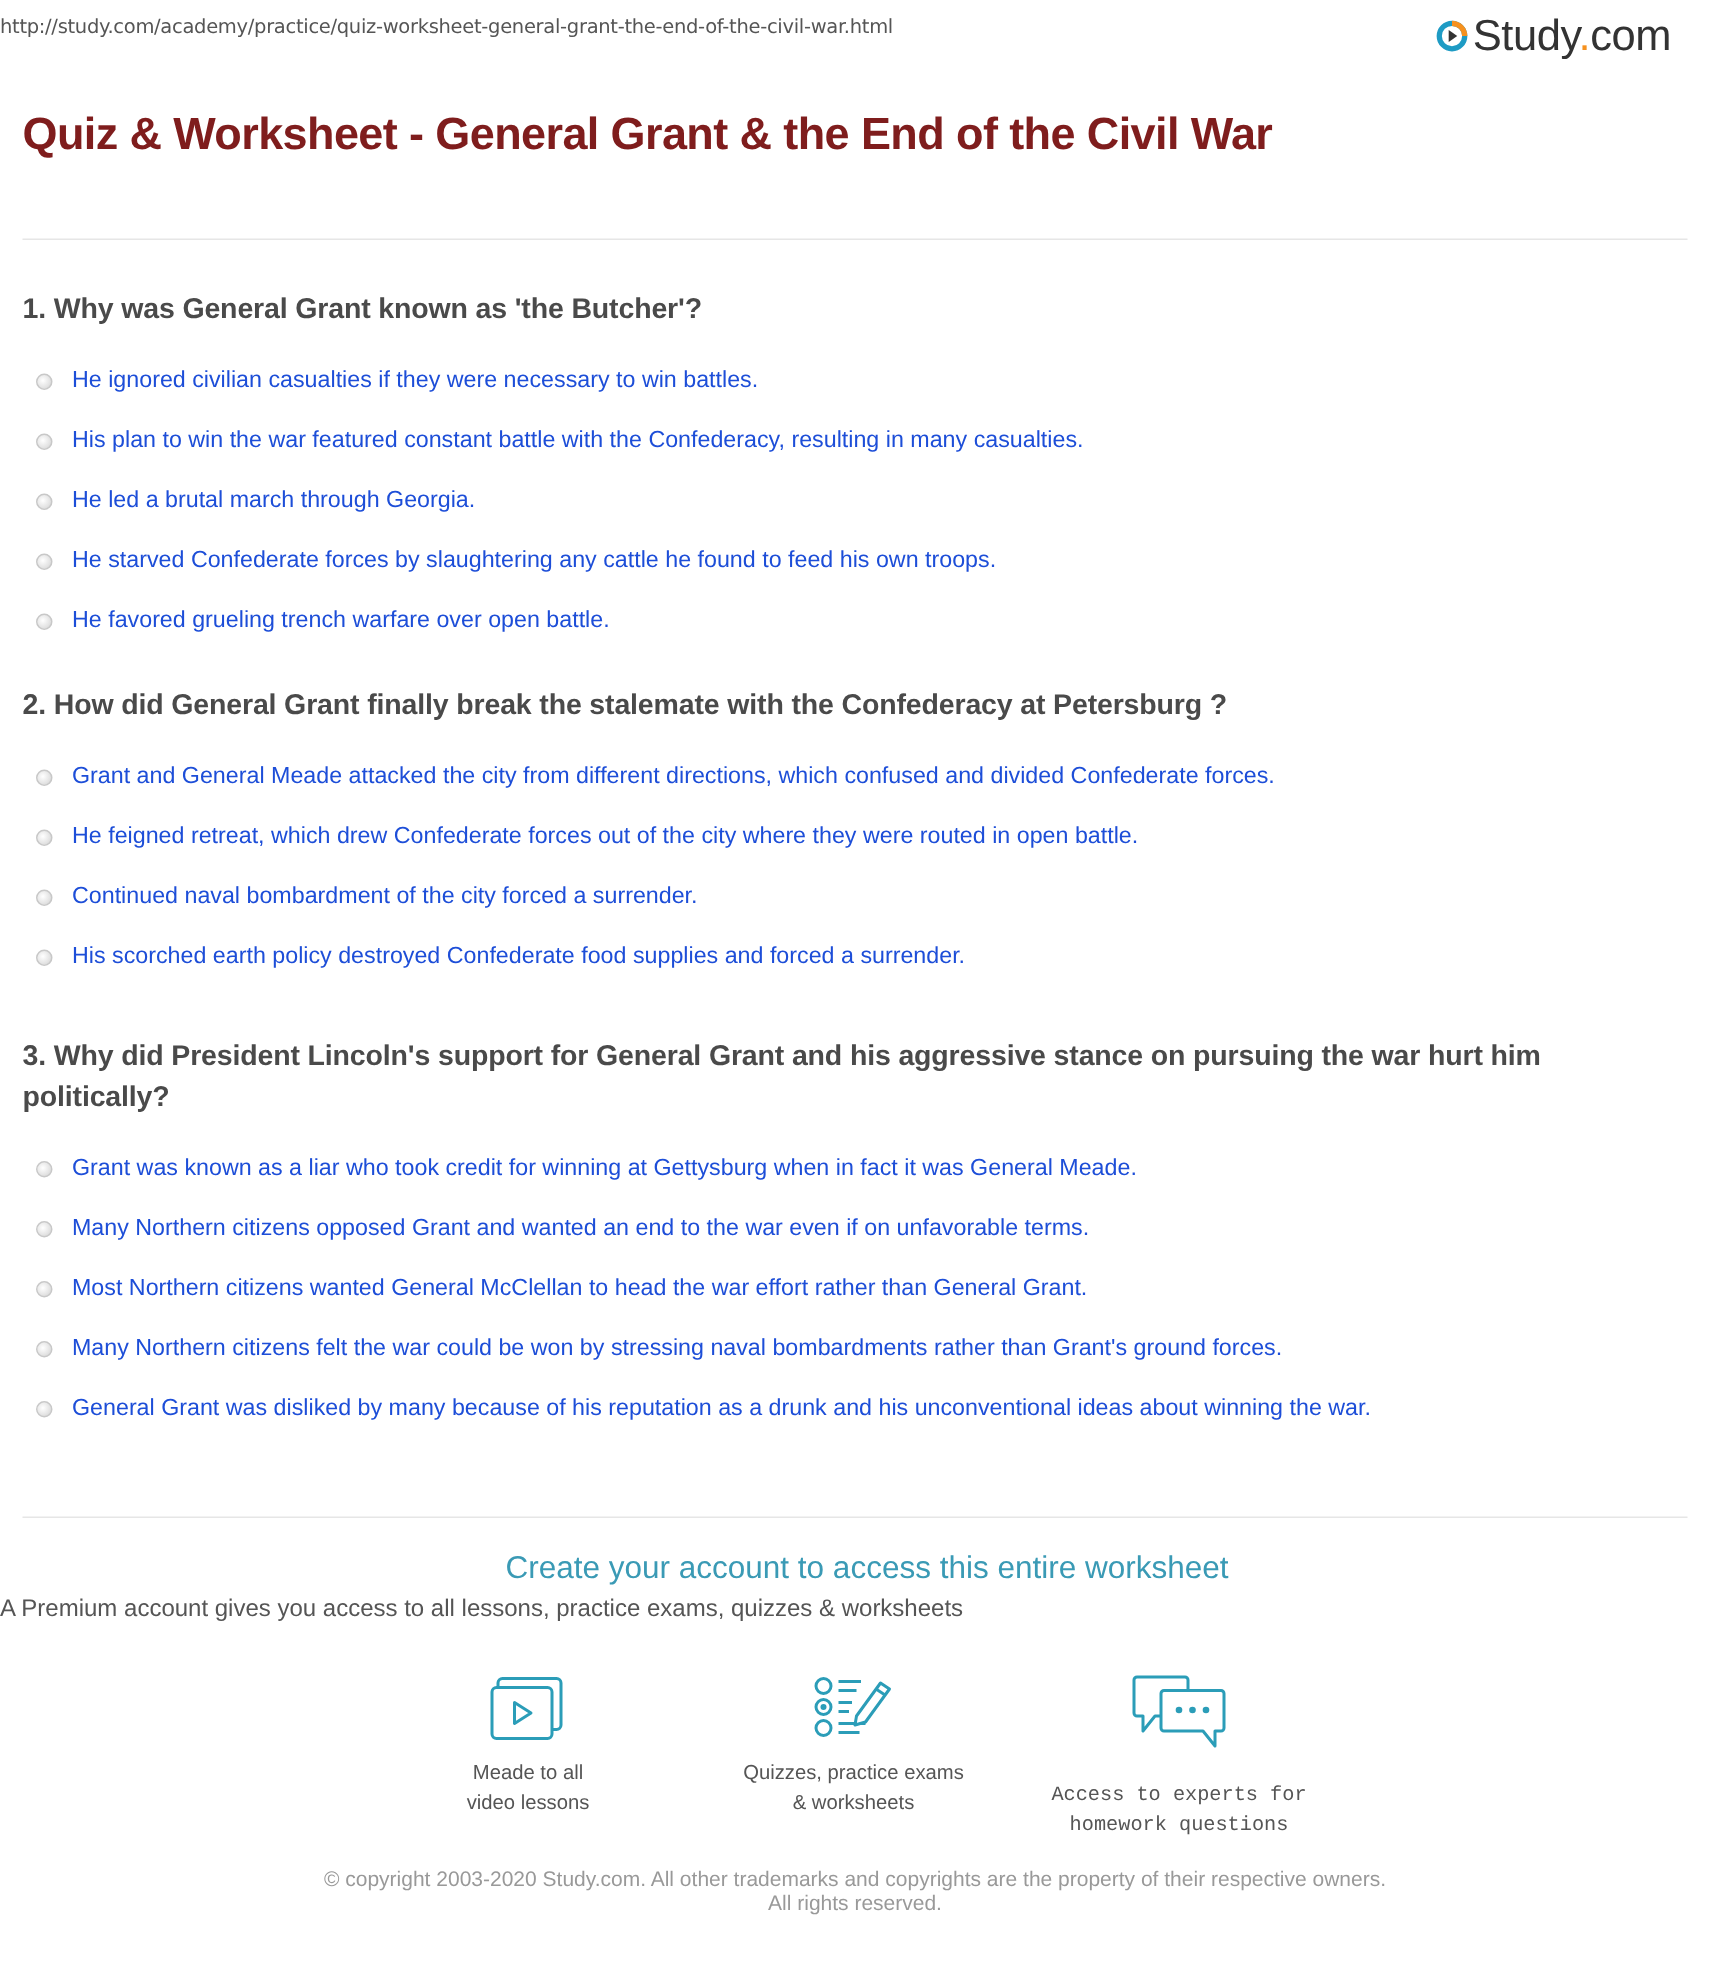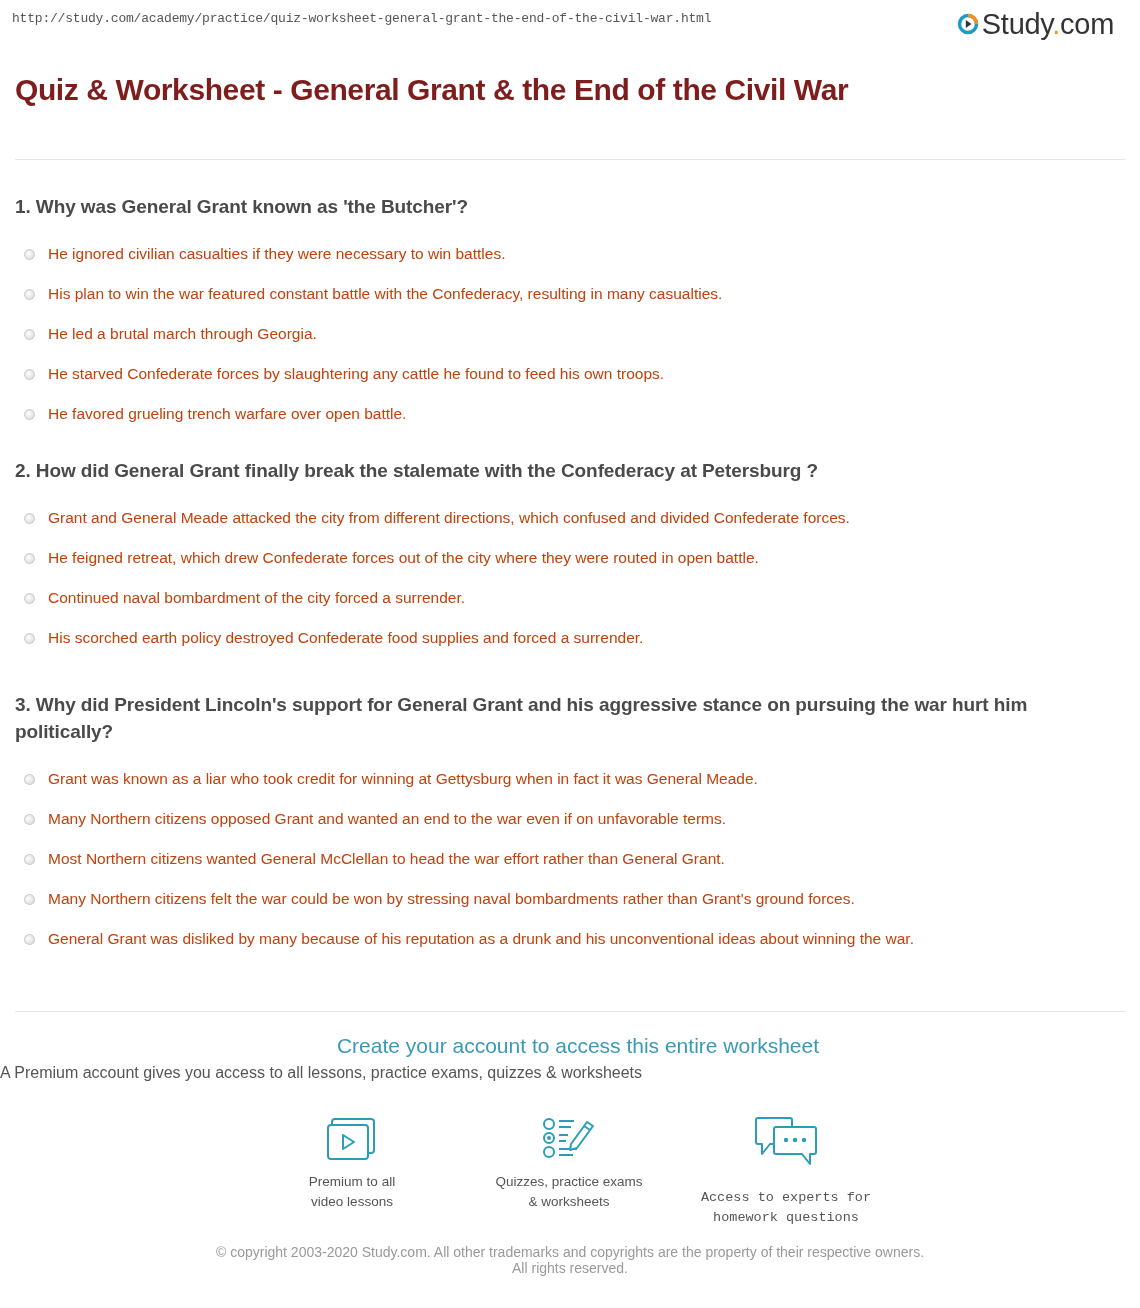--- a/index.html
+++ b/index.html
@@ -1,31 +1,31 @@
 <!DOCTYPE html>
 <html><head>
 <meta charset="utf-8">
 <style>
   * { box-sizing: border-box; margin: 0; padding: 0; }
   html, body { width: 1140px; height: 1308px; background: #ffffff; }
   body { font-family: "DejaVu Sans", "Liberation Sans", sans-serif; color: #555555; position: relative; overflow: hidden; }
 
-  .url { position: absolute; left: 12px; top: 11px; font-size: 13px; color: #555; letter-spacing: -0.2px; font-family: Liberation Mono, monospace; }
+  .url { position: absolute; left: 0; top: 11px; font-size: 13px; color: #555; letter-spacing: -0.2px; }
   .logo { position: absolute; right: 26px; top: 8px; display: flex; align-items: center; }
   .logo-icon { width: 22px; height: 22px; margin-right: 3px; }
   .logo-text { font-family: "Liberation Sans", sans-serif; font-size: 29px; color: #333; letter-spacing: -0.3px; line-height: 32px; }
   .logo-dot { color: #f6911e; }
 
   .title { position: absolute; left: 15px; top: 70px; width: 840px; font-size: 30px; line-height: 40px; color: #7f1d1d; font-family: "Liberation Sans", sans-serif; letter-spacing: -0.4px; }
   .rule { position: absolute; left: 15px; right: 15px; height: 1px; background: #e6e6e6; }
 
   .question { position: absolute; left: 15px; right: 10px; }
   .q-text { font-size: 19px; line-height: 27px; color: #4a4a4a; font-weight: bold; font-family: "Liberation Sans", sans-serif; letter-spacing: -0.1px; }
   .answers { list-style: none; margin-top: 14px; }
-  .answer { display: flex; align-items: center; height: 40px; font-size: 15.5px; color: #c2410c; font-family: "Liberation Sans", sans-serif; }
+  .answer { display: flex; align-items: center; height: 40px; font-size: 15.5px; color: #1d4ed8; font-family: "Liberation Sans", sans-serif; }
   .radio { width: 11px; height: 11px; border-radius: 50%; border: 1px solid #c8c8c8; background: radial-gradient(circle at 40% 40%, #ffffff 0%, #e4e4e4 60%, #cfcfcf 100%); margin-left: 9px; margin-right: 13px; flex: 0 0 auto; }
 
   .cta-title { position: absolute; left: 16px; right: 0; top: 1034px; text-align: center; font-size: 21px; color: #3a9ab5; font-family: "Liberation Sans", sans-serif; font-weight: 300; }
   .cta-sub { position: absolute; left: 0; right: 0; top: 1064px; font-size: 16px; color: #555; font-family: "Liberation Sans", sans-serif; }
 
   .features { position: absolute; top: 1116px; left: 0; right: 0; }
   .feature { position: absolute; width: 200px; text-align: center; }
   .feature svg { display: block; margin: 0 auto; }
   .feature-label { margin-top: 10px; font-size: 13.5px; line-height: 20px; color: #555; font-family: "Liberation Sans", sans-serif; }
 
@@ -127,21 +127,21 @@
 <div class="cta-sub">A Premium account gives you access to all lessons, practice exams, quizzes &amp; worksheets</div>
 
 <div class="features">
   <div class="feature" style="left:252px;">
     <svg width="52" height="46" viewBox="0 0 52 46">
       <rect x="6" y="3" width="42" height="34" rx="3" fill="#fff" stroke="#2b9db8" stroke-width="2"></rect>
       <rect x="2" y="9" width="40" height="34" rx="3" fill="#fff" stroke="#2b9db8" stroke-width="2"></rect>
       <path d="M17 19 L28 26 L17 33 Z" fill="none" stroke="#2b9db8" stroke-width="2" stroke-linejoin="round"></path>
     </svg>
     <div class="feature-label">
-      <div>Premium to all</div>
+      <div>Meade to all</div>
       <div>video lessons</div>
     </div>
   </div>
 
   <div class="feature" style="left:469px;">
     <svg width="56" height="46" viewBox="0 0 56 46">
       <circle cx="8" cy="8" r="5" fill="none" stroke="#2b9db8" stroke-width="2"></circle>
       <circle cx="8" cy="22" r="5" fill="none" stroke="#2b9db8" stroke-width="2"></circle>
       <circle cx="8" cy="22" r="2" fill="#2b9db8"></circle>
       <circle cx="8" cy="36" r="5" fill="none" stroke="#2b9db8" stroke-width="2"></circle>

